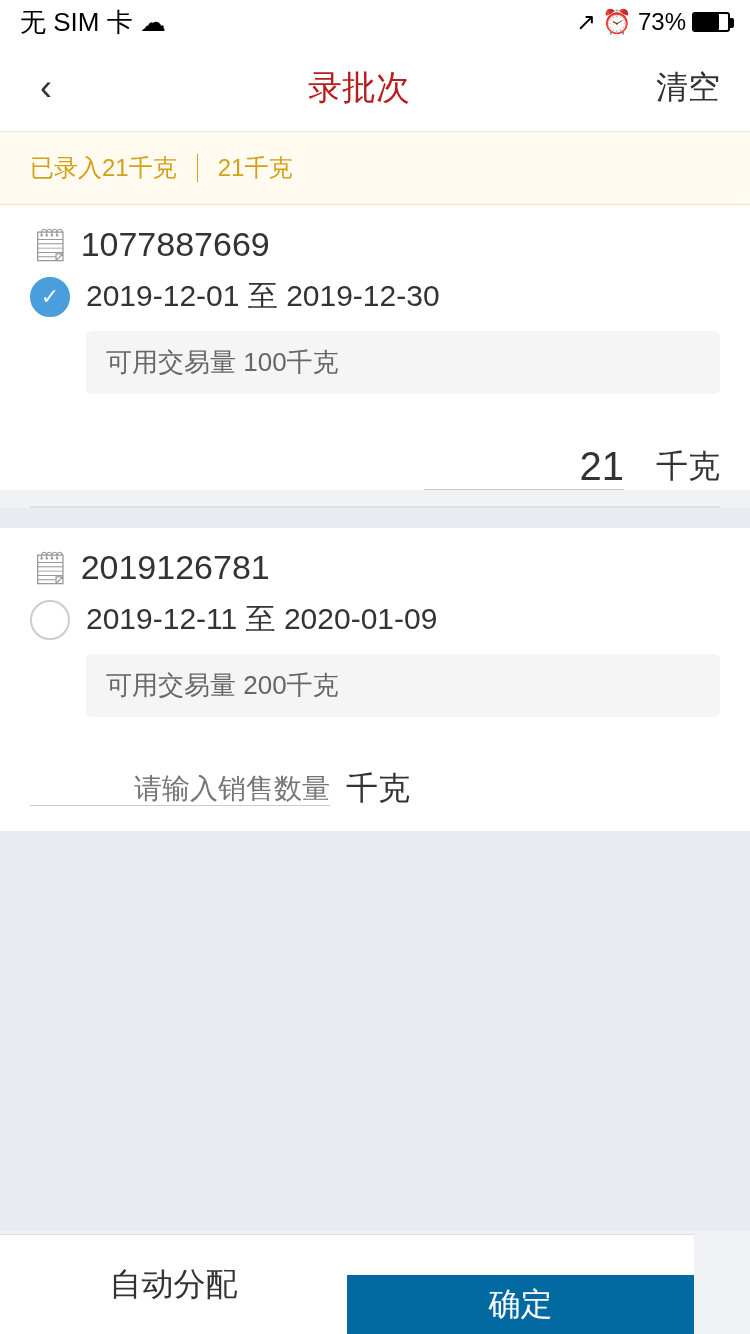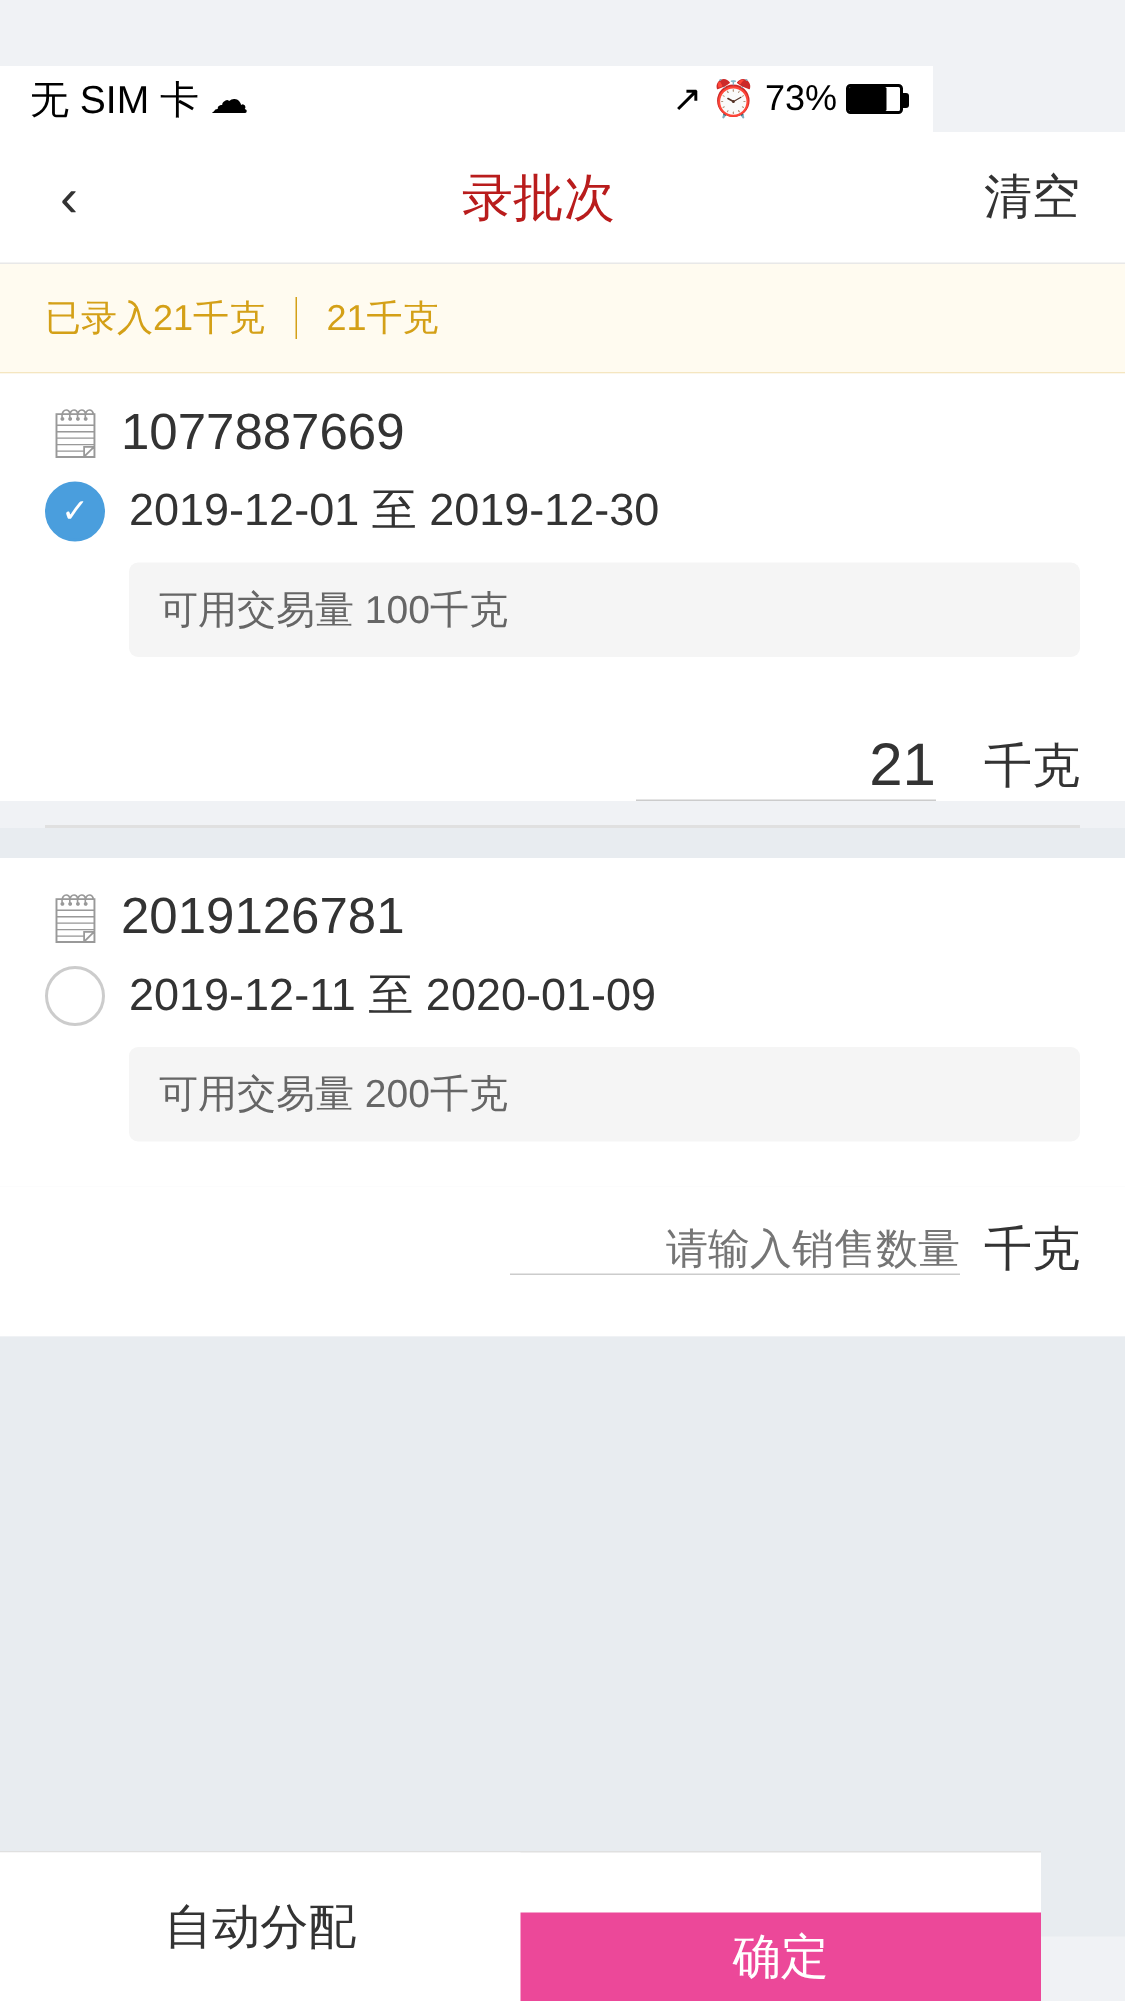--- a/index.html
+++ b/index.html
@@ -7,29 +7,28 @@
     body {
       width: 750px;
       min-height: 1334px;
       font-family: -apple-system, "PingFang SC", "Helvetica Neue", Arial, sans-serif;
       background: #f0f2f5;
       overflow-x: hidden;
     }
 
     
     .status-bar {
-      width: 622px;
+      width: 750px;
       height: 44px;
       background: #fff;
       display: flex;
       align-items: center;
       justify-content: space-between;
       padding: 16px 20px;
       font-size: 28px;
-      margin-top: 44px;
     }
     .status-left {
       display: flex;
       align-items: center;
       gap: 8px;
       font-size: 26px;
       color: #000;
     }
     .status-time {
       font-size: 30px;
@@ -186,22 +185,22 @@
 
     .section-divider {
       height: 20px;
       background: #e8ecf0;
     }
 
     
     .input-row {
       display: flex;
       align-items: center;
-      justify-content: flex-end;
-      padding: 20px 30px 36px 30px;
+      justify-content: flex-start;
+      padding: 20px 30px 20px 30px;
       background: #fff;
     }
     .input-unit {
       font-size: 32px;
       color: #333;
       margin-left: 16px;
     }
     .input-underline {
       border: none;
       border-bottom: 1px solid #ccc;
@@ -242,21 +241,21 @@
       background: #fff;
     }
     .btn-confirm {
       flex: 1;
       display: flex;
       align-items: center;
       justify-content: center;
       font-size: 32px;
       color: #fff;
       cursor: pointer;
-      background: #ec4899;
+      background: #0369a1;
       margin-top: 40px;
     }
     .battery-icon {
       display: inline-block;
       width: 38px;
       height: 20px;
       border: 2px solid #000;
       border-radius: 3px;
       position: relative;
     }

